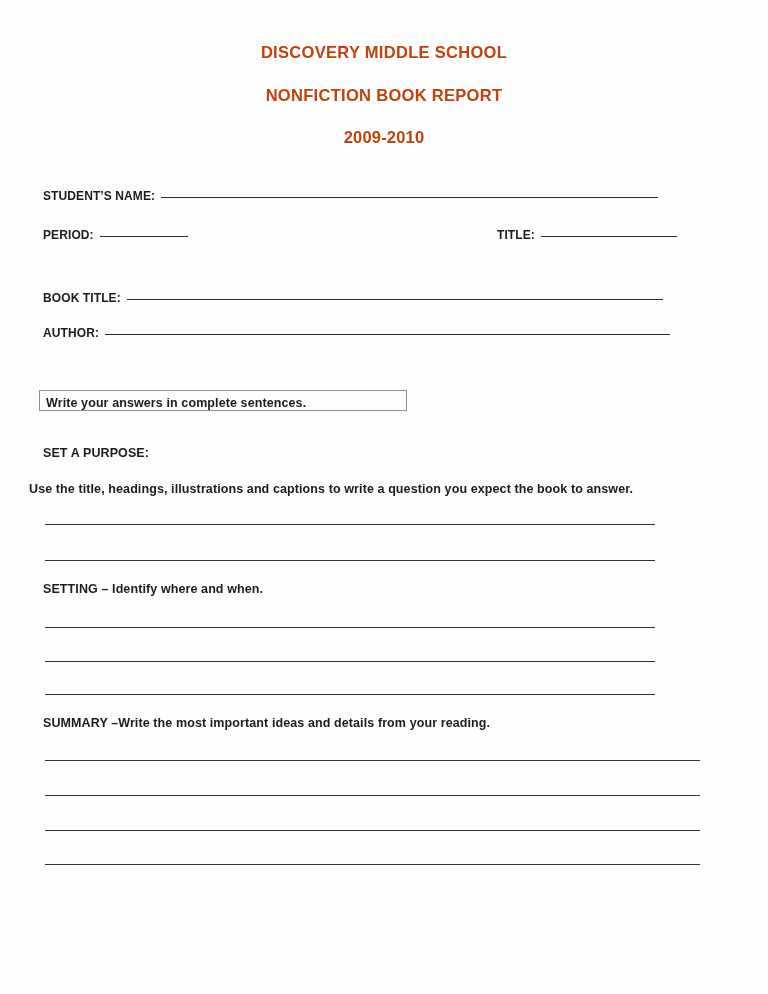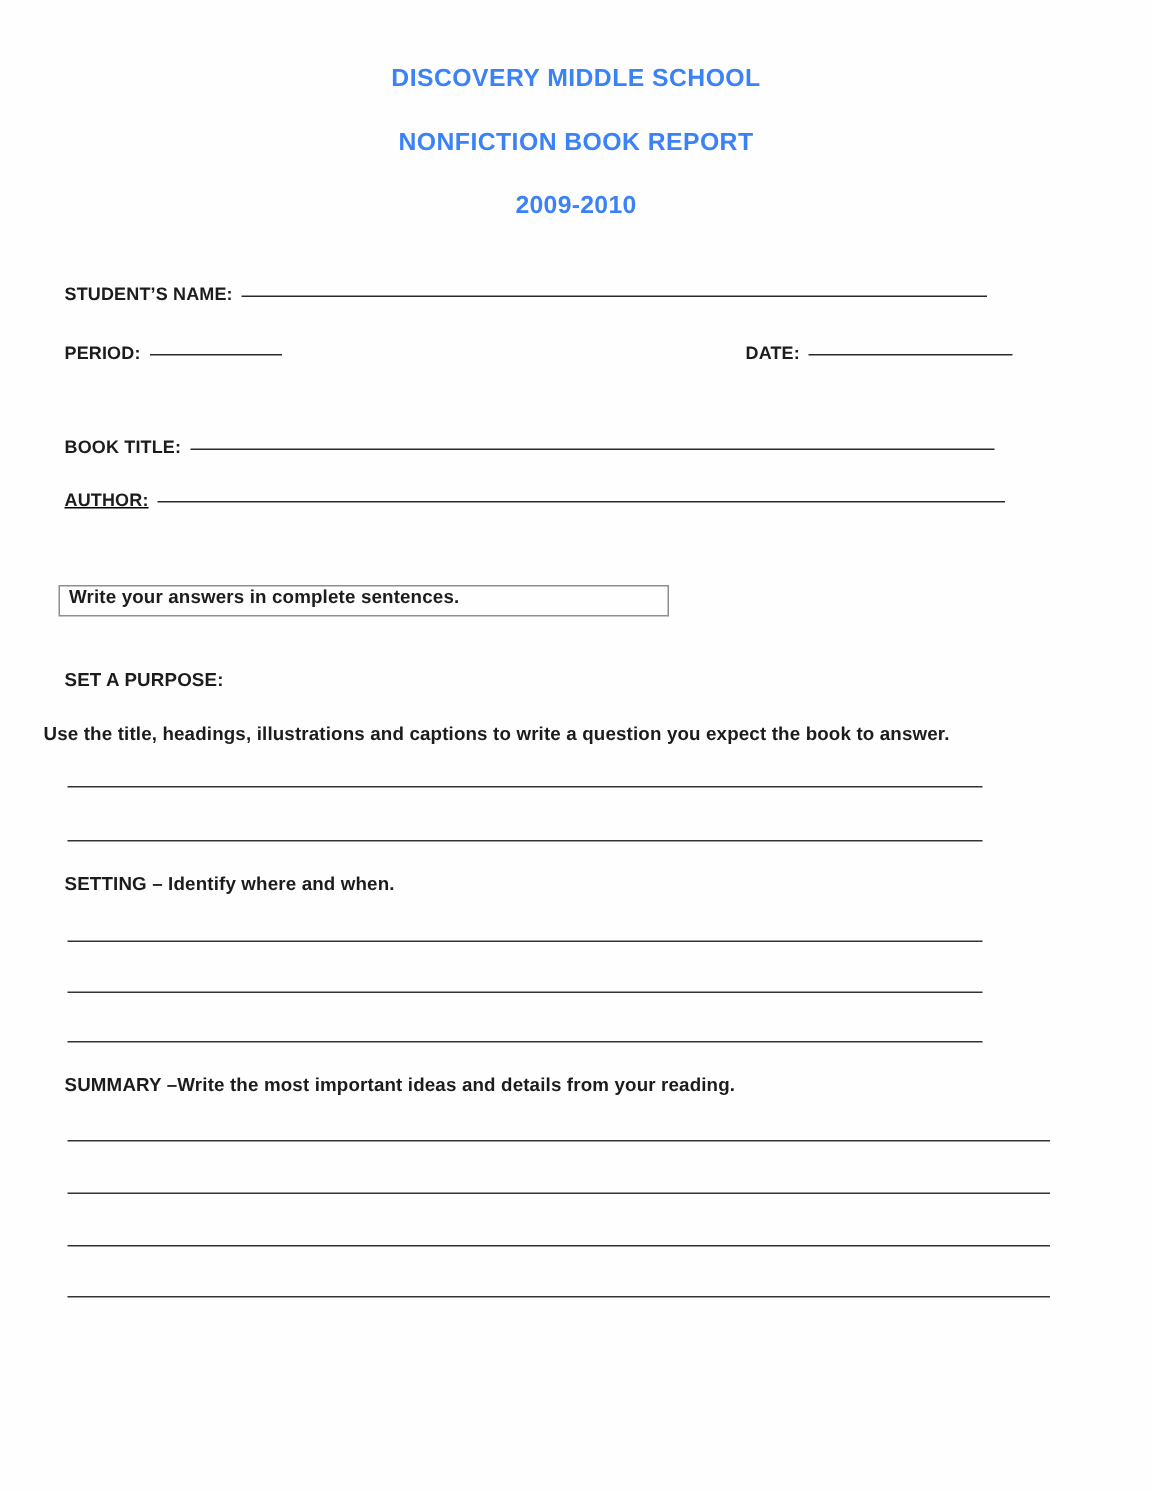--- a/index.html
+++ b/index.html
@@ -23,21 +23,21 @@
     position: absolute;
     left: 0;
     top: 44px;
     width: 768px;
     text-align: center;
   }
   .title-line {
     font-size: 16.5px;
     font-weight: 600;
     letter-spacing: 0.3px;
-    color: #3b82f6;
+    color: #c2410c;
     line-height: 1;
     margin-bottom: 26px;
   }
   .title-line.year {
     font-weight: 600;
     letter-spacing: 0.2px;
     margin-bottom: 0;
   }
 
   
@@ -60,26 +60,26 @@
     margin-left: 6px;
     position: relative;
     top: -2px;
   }
 
   
   .instruction-box {
     position: absolute;
     left: 39px;
     top: 390px;
-    width: 407px;
+    width: 368px;
     height: 21px;
     border: 1px solid #8e8e8e;
     box-sizing: border-box;
     display: flex;
-    align-items: flex-start;
+    align-items: flex-end;
   }
   .instruction-text {
     font-size: 12.5px;
     font-weight: bold;
     color: #1c1c1c;
     padding-left: 6px;
     letter-spacing: 0.1px;
   }
 
   
@@ -114,30 +114,30 @@
     <span class="field-label">STUDENT’S NAME:</span>
     <span class="rule" style="width:497px;"></span>
   </div>
 
   <div class="field" style="left:43px; top:228px;">
     <span class="field-label">PERIOD:</span>
     <span class="rule" style="width:88px;"></span>
   </div>
 
   <div class="field" style="left:497px; top:228px;">
-    <span class="field-label">DATE:</span>
+    <span class="field-label">TITLE:</span>
     <span class="rule" style="width:136px;"></span>
   </div>
 
   <div class="field" style="left:43px; top:291px;text-align:right;">
     <span class="field-label">BOOK TITLE:</span>
     <span class="rule" style="width:536px;"></span>
   </div>
 
-  <div class="field" style="left:43px; top:326px;text-decoration:underline;">
+  <div class="field" style="left:43px; top:326px;">
     <span class="field-label">AUTHOR:</span>
     <span class="rule" style="width:565px;"></span>
   </div>
 
   <div class="instruction-box">
     <span class="instruction-text">Write your answers in complete sentences.</span>
   </div>
 
   <div class="heading" style="left:43px; top:446px;">SET A PURPOSE:</div>
 

